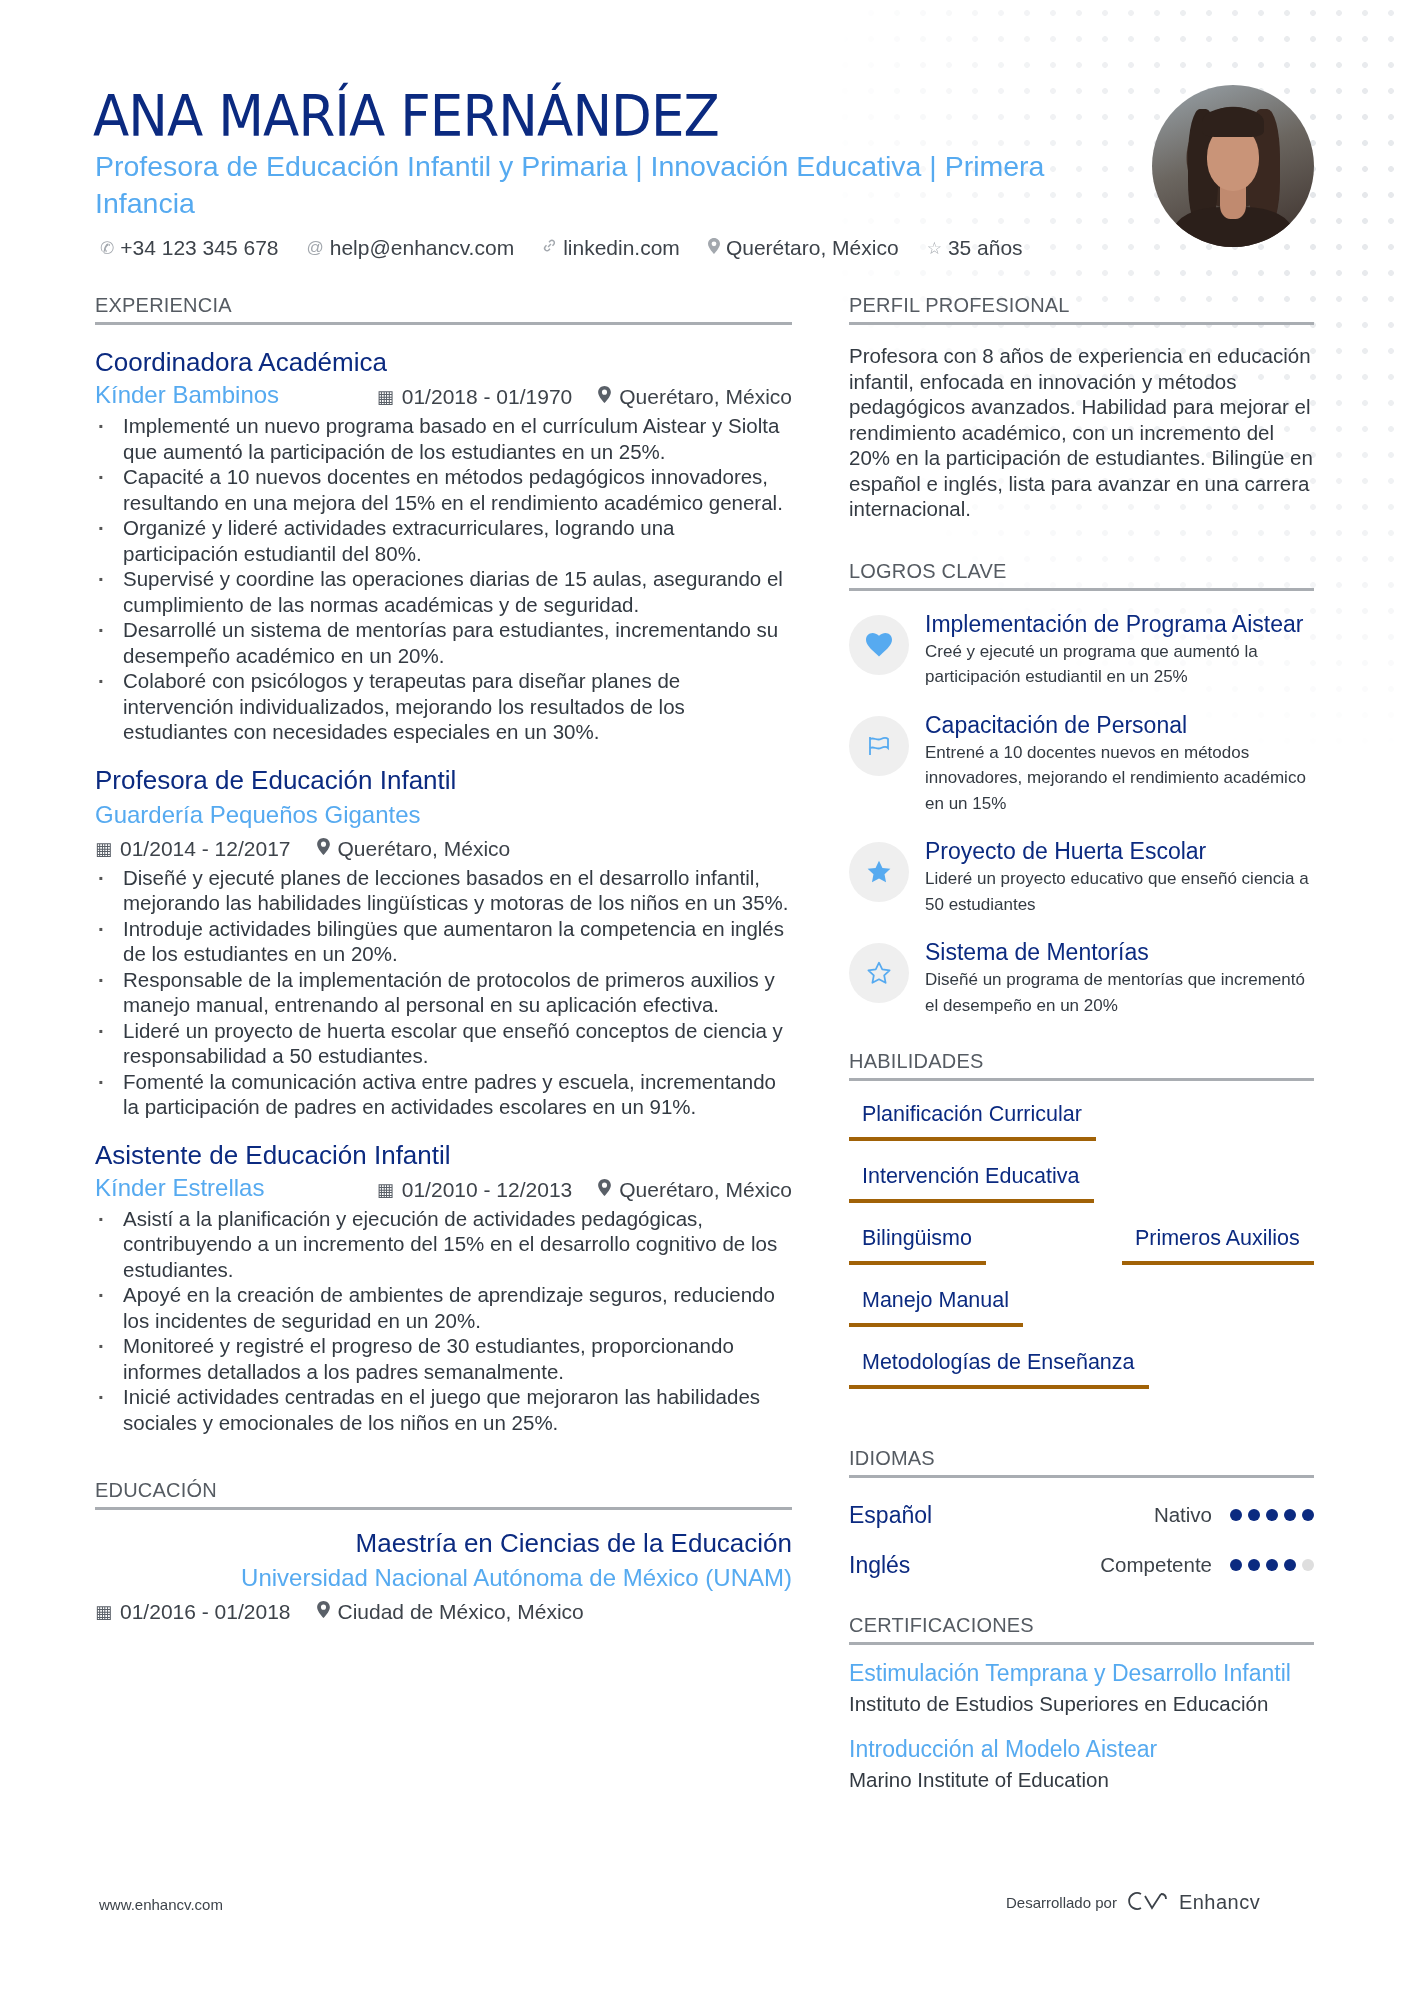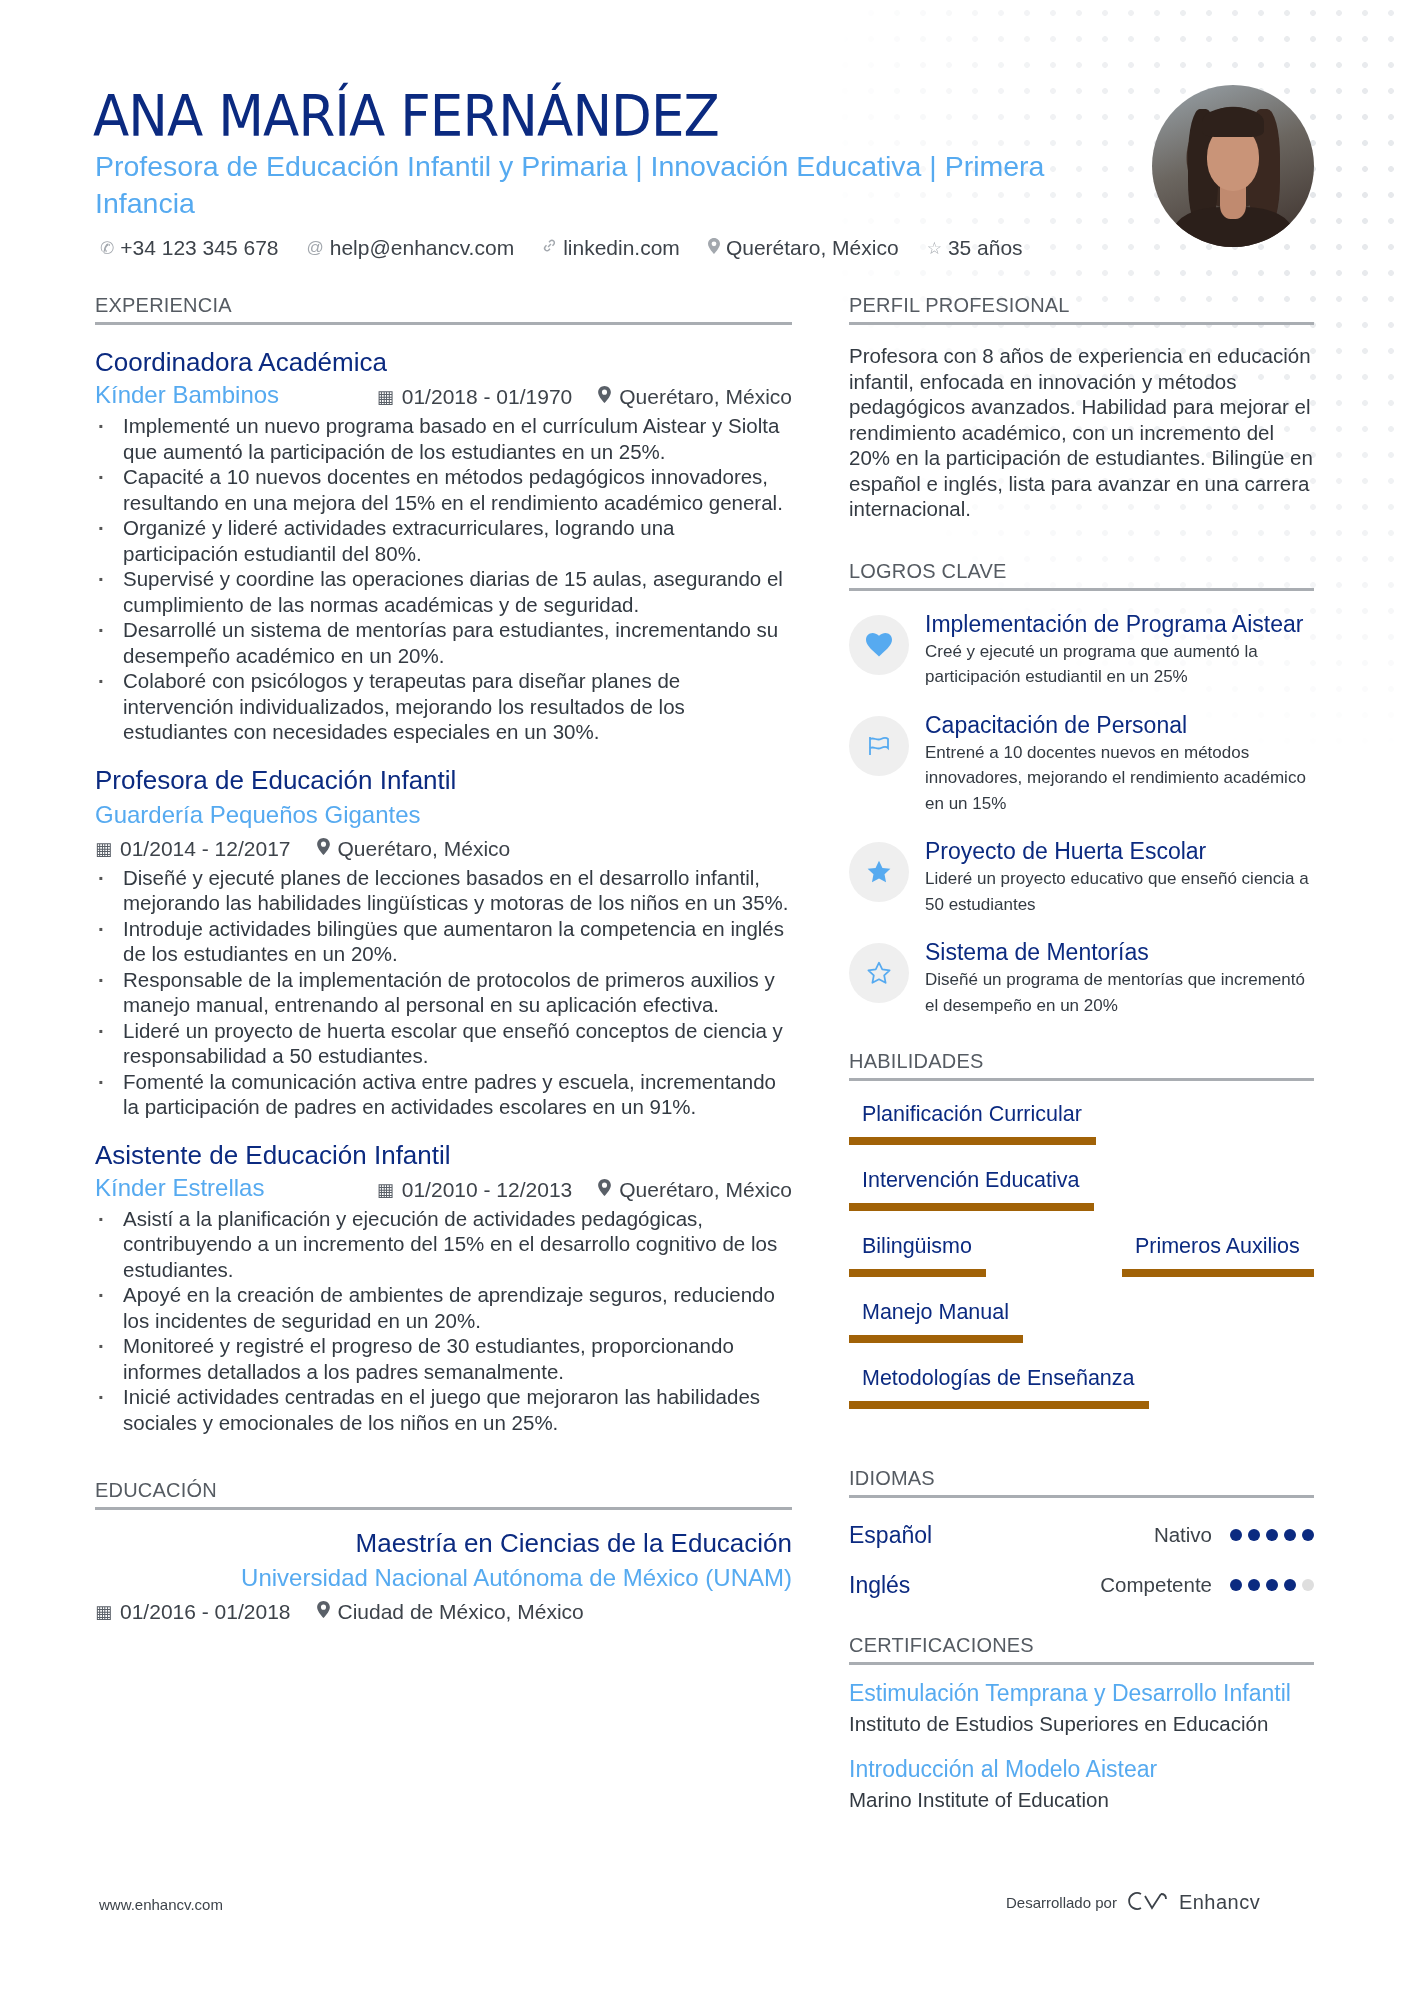--- a/index.html
+++ b/index.html
@@ -54,21 +54,21 @@
 
   .summary { margin-top: 18px; font-size: 20.5px; line-height: 25.5px; color: #333a42; }
 
   .ach-list { margin-top: 12px; }
   .ach { display: flex; gap: 16px; margin-bottom: 20px; }
   .ach-ic { flex: 0 0 60px; width: 60px; height: 60px; border-radius: 50%; background: #efefef; display: flex; align-items: center; justify-content: center; color: #56aaf0; font-size: 26px; margin-top: 6px; }
   .ach-title { font-size: 23px; line-height: 30px; color: #0b2a80; }
   .ach-desc { font-size: 17px; line-height: 25.5px; color: #333a42; }
 
   .skills { margin-top: 14px; display: flex; flex-wrap: wrap; gap: 16px 16px; width: 465px; }
-  .skill { font-size: 21.5px; line-height: 30px; color: #0b2a80; padding: 4px 14px 8px 13px; border-bottom: 8px solid #a16207; }
+  .skill { font-size: 21.5px; line-height: 30px; color: #0b2a80; padding: 4px 14px 8px 13px; border-bottom: 4px solid #a16207; }
 
   .langs { margin-top: 12px; }
   .lang { display: flex; align-items: center; height: 50px; }
   .lang-name { flex: 1; font-size: 23px; color: #0b2a80; }
   .lang-level { font-size: 20.5px; color: #3d434a; margin-right: 18px; }
   .lang-dots { display: flex; gap: 6px; }
   .dot { width: 12px; height: 12px; border-radius: 50%; background: #0b2a80; }
   .dot.off { background: #dedede; }
 
   .certs { margin-top: 12px; }

